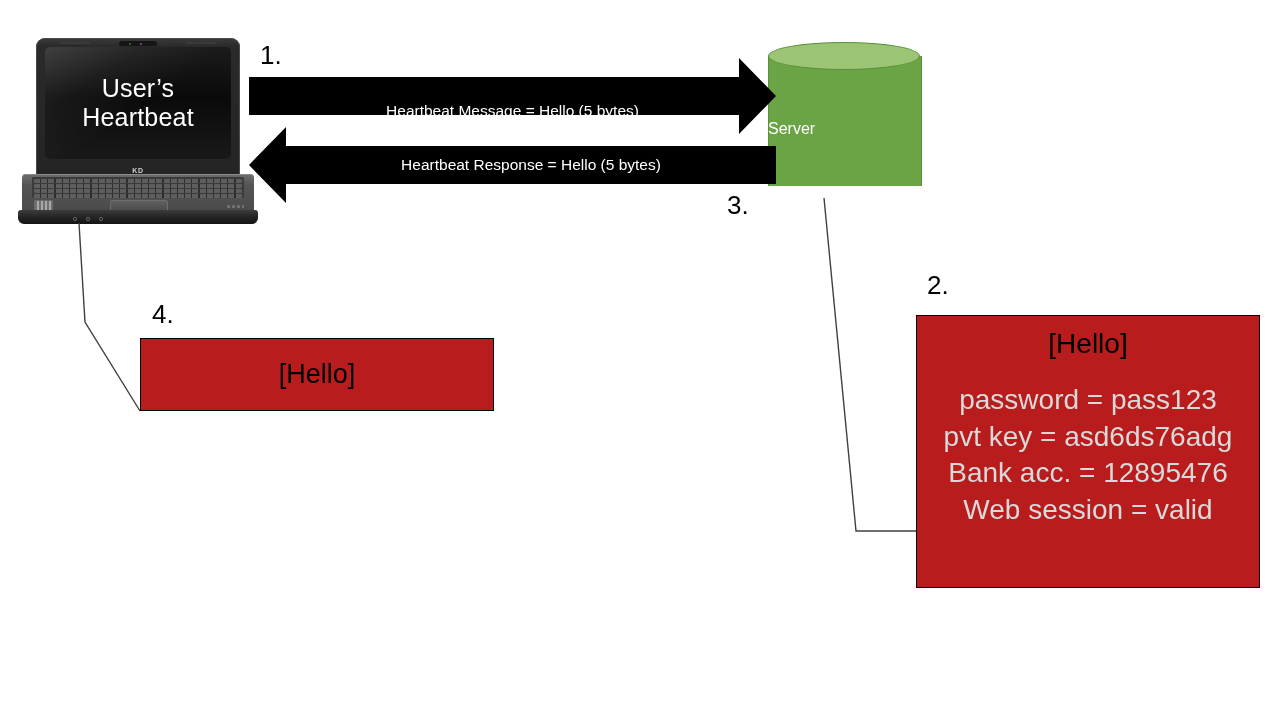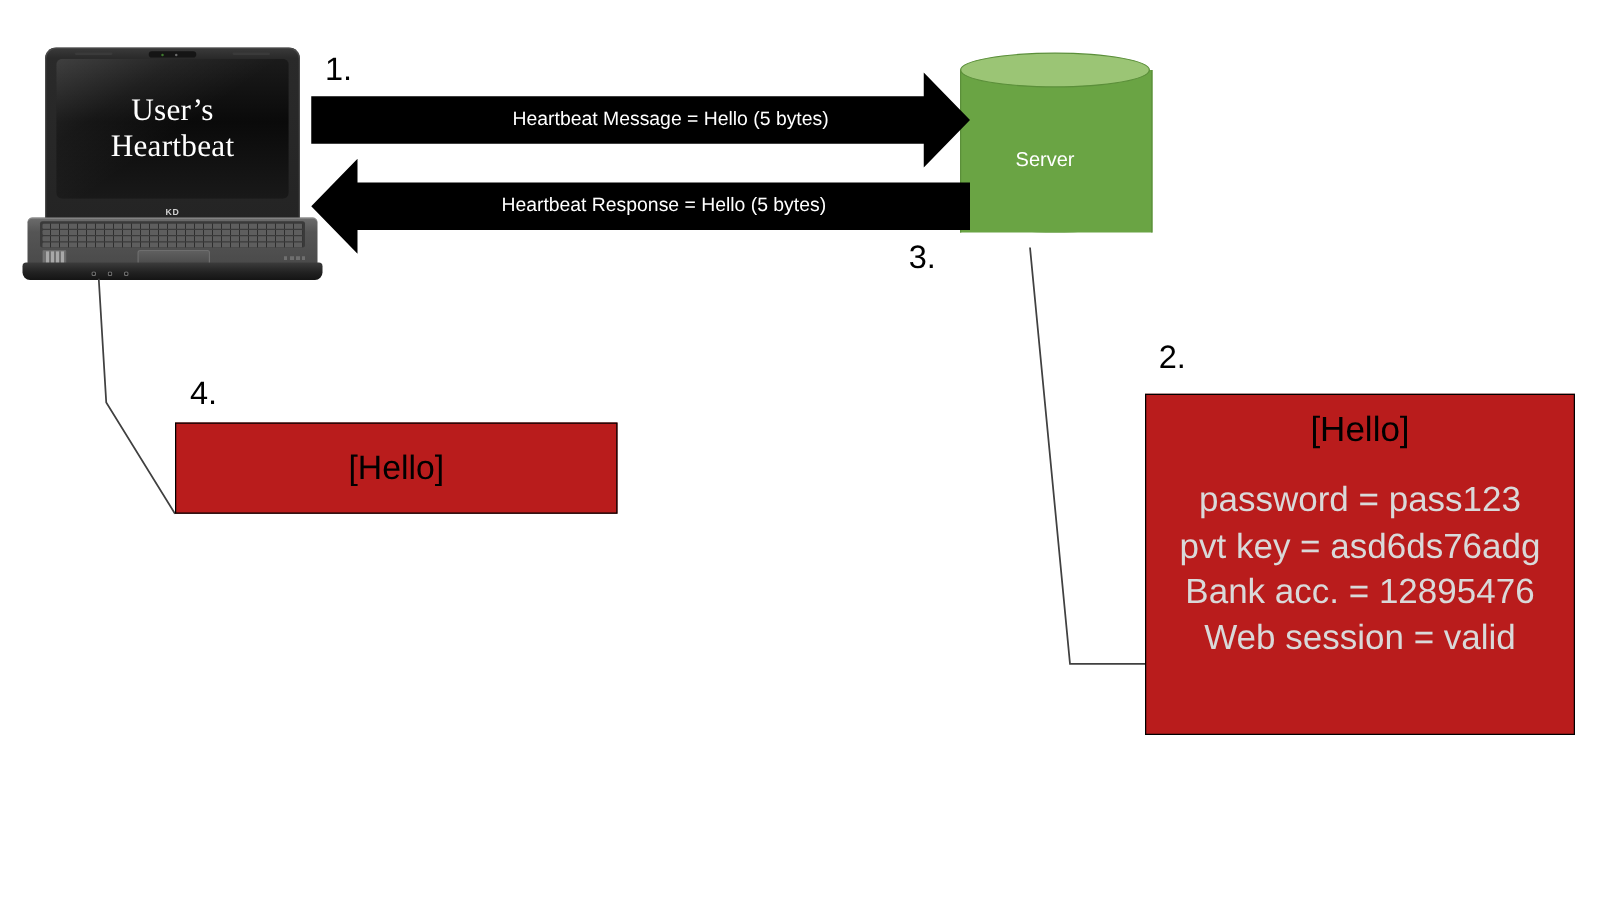--- a/index.html
+++ b/index.html
@@ -45,21 +45,20 @@
     align-items: center;
     justify-content: center;
     text-align: center;
   }
   .screen-text {
     color: #ffffff;
     font-size: 25px;
     line-height: 1.18;
     font-weight: 400;
     letter-spacing: .2px;
-    font-family: Liberation Serif, serif;
   }
   .cam {
     position: absolute;
     left: 50%; top: 3px;
     transform: translateX(-50%);
     width: 38px; height: 5px;
     border-radius: 3px;
     background: #151515;
   }
   .cam::before, .cam::after {
@@ -190,21 +189,20 @@
     width: 152px; height: 28px;
     background: #9bc575;
     border-radius: 50%;
     border: 1px solid #5b8f3a;
     box-sizing: border-box;
   }
   .cyl-label {
     position: absolute;
     left: 0; top: 78px;
     width: 136px;
-    text-align: center;
     color: #ffffff;
     font-size: 16px;
   }
 
   
   .plainbox {
     position: absolute;
     background: #b91c1c;
     border: 1.6px solid #000000;
     box-sizing: border-box;
@@ -291,21 +289,21 @@
 
     <polygon points="249,77 739,77 739,58 776,96 739,134 739,115 249,115" fill="#000000"></polygon>
 
     <polygon points="776,146 286,146 286,127 249,165 286,203 286,184 776,184" fill="#000000"></polygon>
 
     <polyline points="824,198 856,531 916,531" fill="none" stroke="#404040" stroke-width="1.4"></polyline>
 
     <polyline points="79,223 85,322 140,411" fill="none" stroke="#404040" stroke-width="1.4"></polyline>
   </svg>
 
-  <div class="arrow-label" style="left:249px; top:87px; width:527px; text-align:center;padding-left:24px;">Heartbeat Message = Hello (5 bytes)</div>
+  <div class="arrow-label" style="left:249px; top:102px; width:527px; text-align:center;">Heartbeat Message = Hello (5 bytes)</div>
   <div class="arrow-label" style="left:286px; top:156px; width:490px; text-align:center;">Heartbeat Response = Hello (5 bytes)</div>
 
   <div class="step-num" style="left:260px; top:42px;">1.</div>
   <div class="step-num" style="left:927px; top:272px;">2.</div>
   <div class="step-num" style="left:727px; top:192px;">3.</div>
   <div class="step-num" style="left:152px; top:301px;">4.</div>
 
   <div class="plainbox" id="user-buffer-box">
     <span id="user-buffer-text">[Hello]</span>
   </div>

